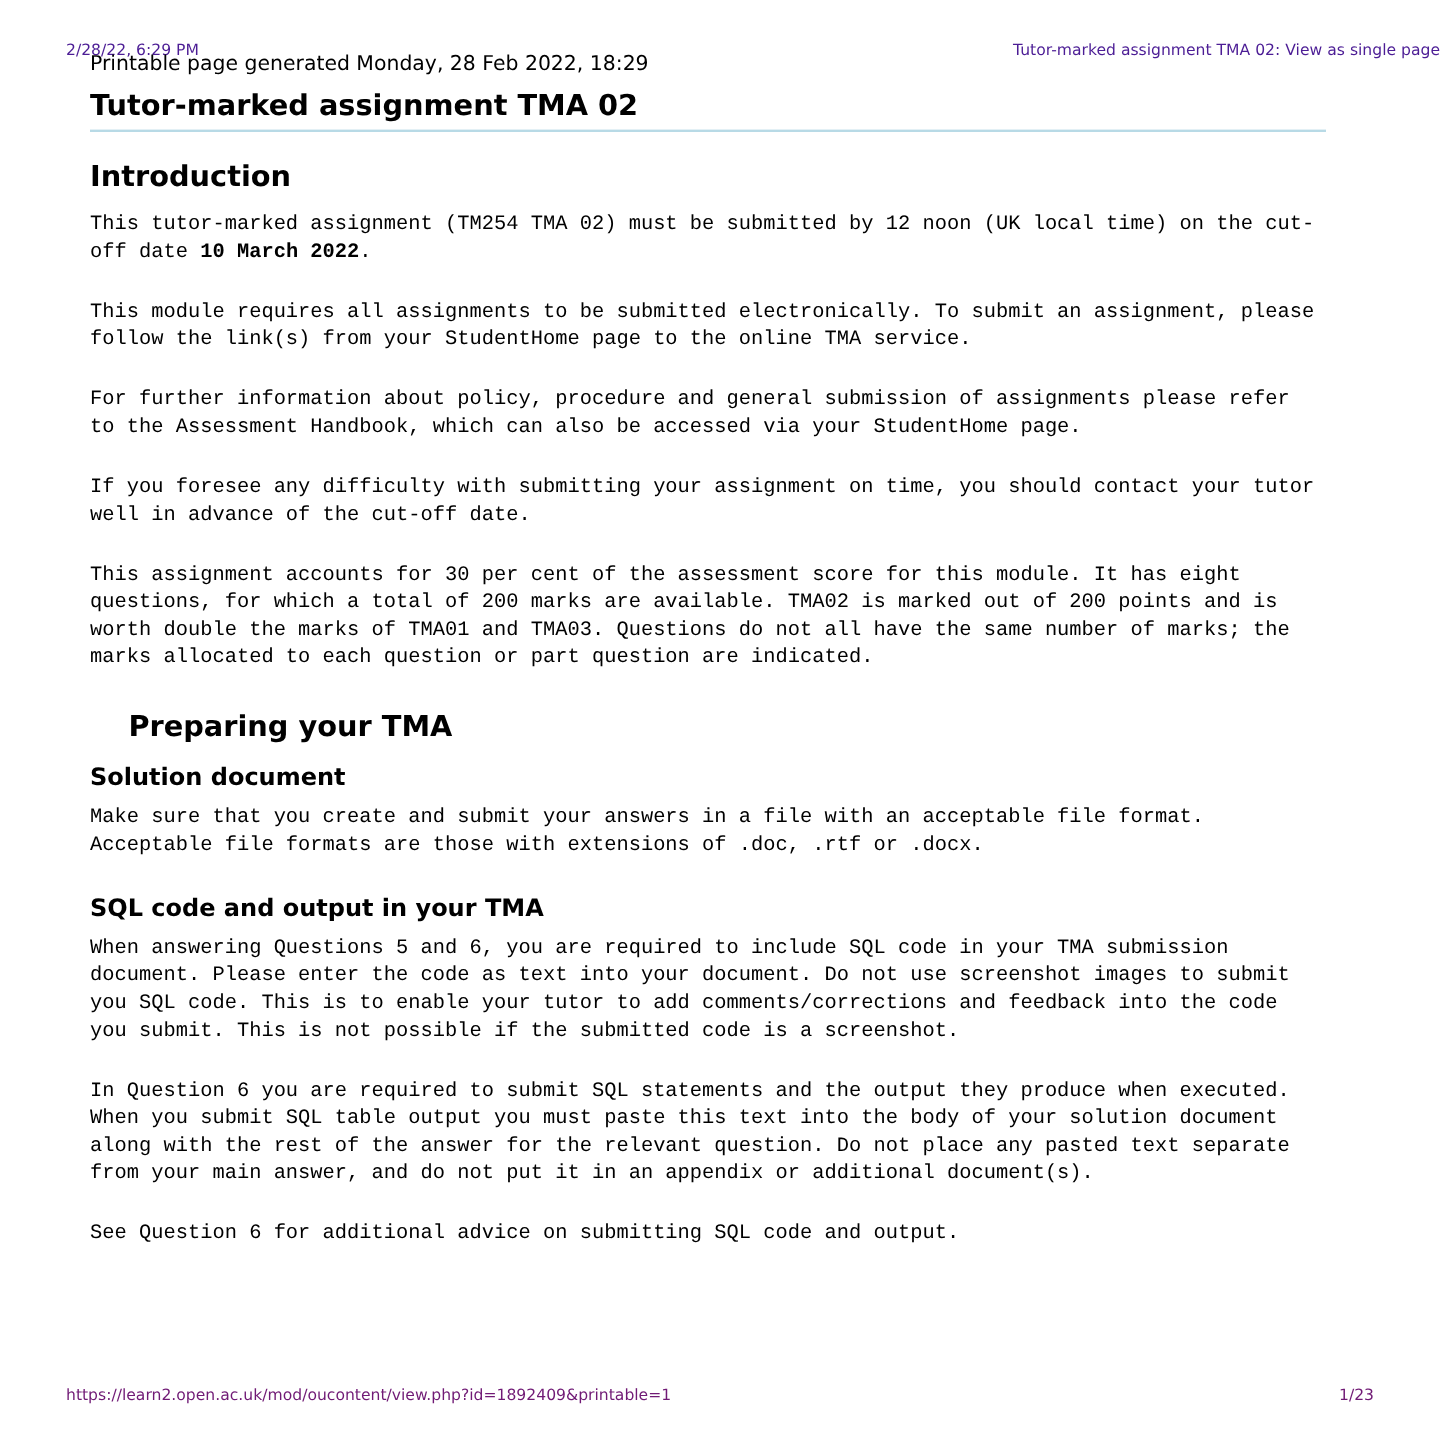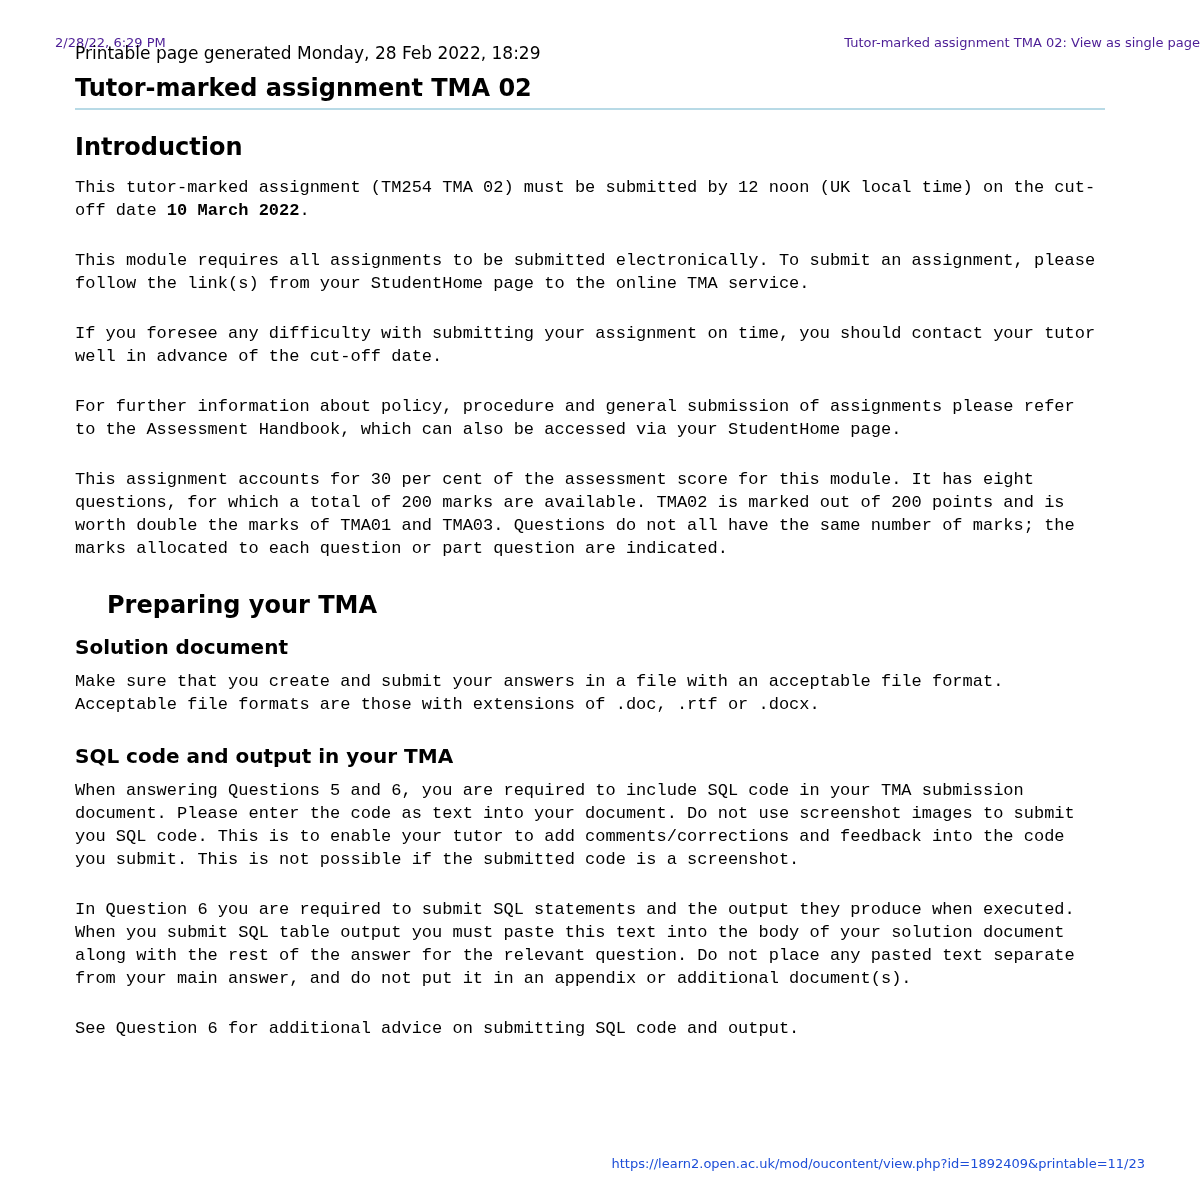--- a/index.html
+++ b/index.html
@@ -36,24 +36,24 @@
     width: 100%;
     text-align: right;
     white-space: nowrap;
   }
   .print-footer {
     position: absolute;
     top: 1156px;
     left: 55px;
     right: 55px;
     display: flex;
-    justify-content: flex-end;
+    justify-content: space-between;
     align-items: baseline;
     font-size: 13px;
-    color: #1d4ed8;
+    color: #701a75;
   }
 
   
   .page-content {
     position: absolute;
     top: 42px;
     left: 75px;
     width: 1030px;
   }
 
@@ -118,23 +118,23 @@
 
   <hr class="title-rule" style="border-top-color: rgb(184, 218, 230);">
 
   <section>
     <h2 class="section-heading">Introduction</h2>
 
     <p class="body-para"><span>This tutor-marked assignment (TM254 TMA 02) must be submitted by 12 noon (UK local time) on the cut-off date </span><strong>10 March 2022</strong><span>.</span></p>
 
     <p class="body-para">This module requires all assignments to be submitted electronically. To submit an assignment, please follow the link(s) from your StudentHome page to the online TMA service.</p>
 
+    <p class="body-para">For further information about policy, procedure and general submission of assignments please refer to the Assessment Handbook, which can also be accessed via your StudentHome page.</p>
+
     <p class="body-para">If you foresee any difficulty with submitting your assignment on time, you should contact your tutor well in advance of the cut-off date.</p>
-
-    <p class="body-para">For further information about policy, procedure and general submission of assignments please refer to the Assessment Handbook, which can also be accessed via your StudentHome page.</p>
 
     <p class="body-para">This assignment accounts for 30 per cent of the assessment score for this module. It has eight questions, for which a total of 200 marks are available. TMA02 is marked out of 200 points and is worth double the marks of TMA01 and TMA03. Questions do not all have the same number of marks; the marks allocated to each question or part question are indicated.</p>
   </section>
 
   <section>
     <h2 class="section-heading mt-lg">Preparing your TMA</h2>
 
     <h3 class="subsection-heading">Solution document</h3>
 
 

